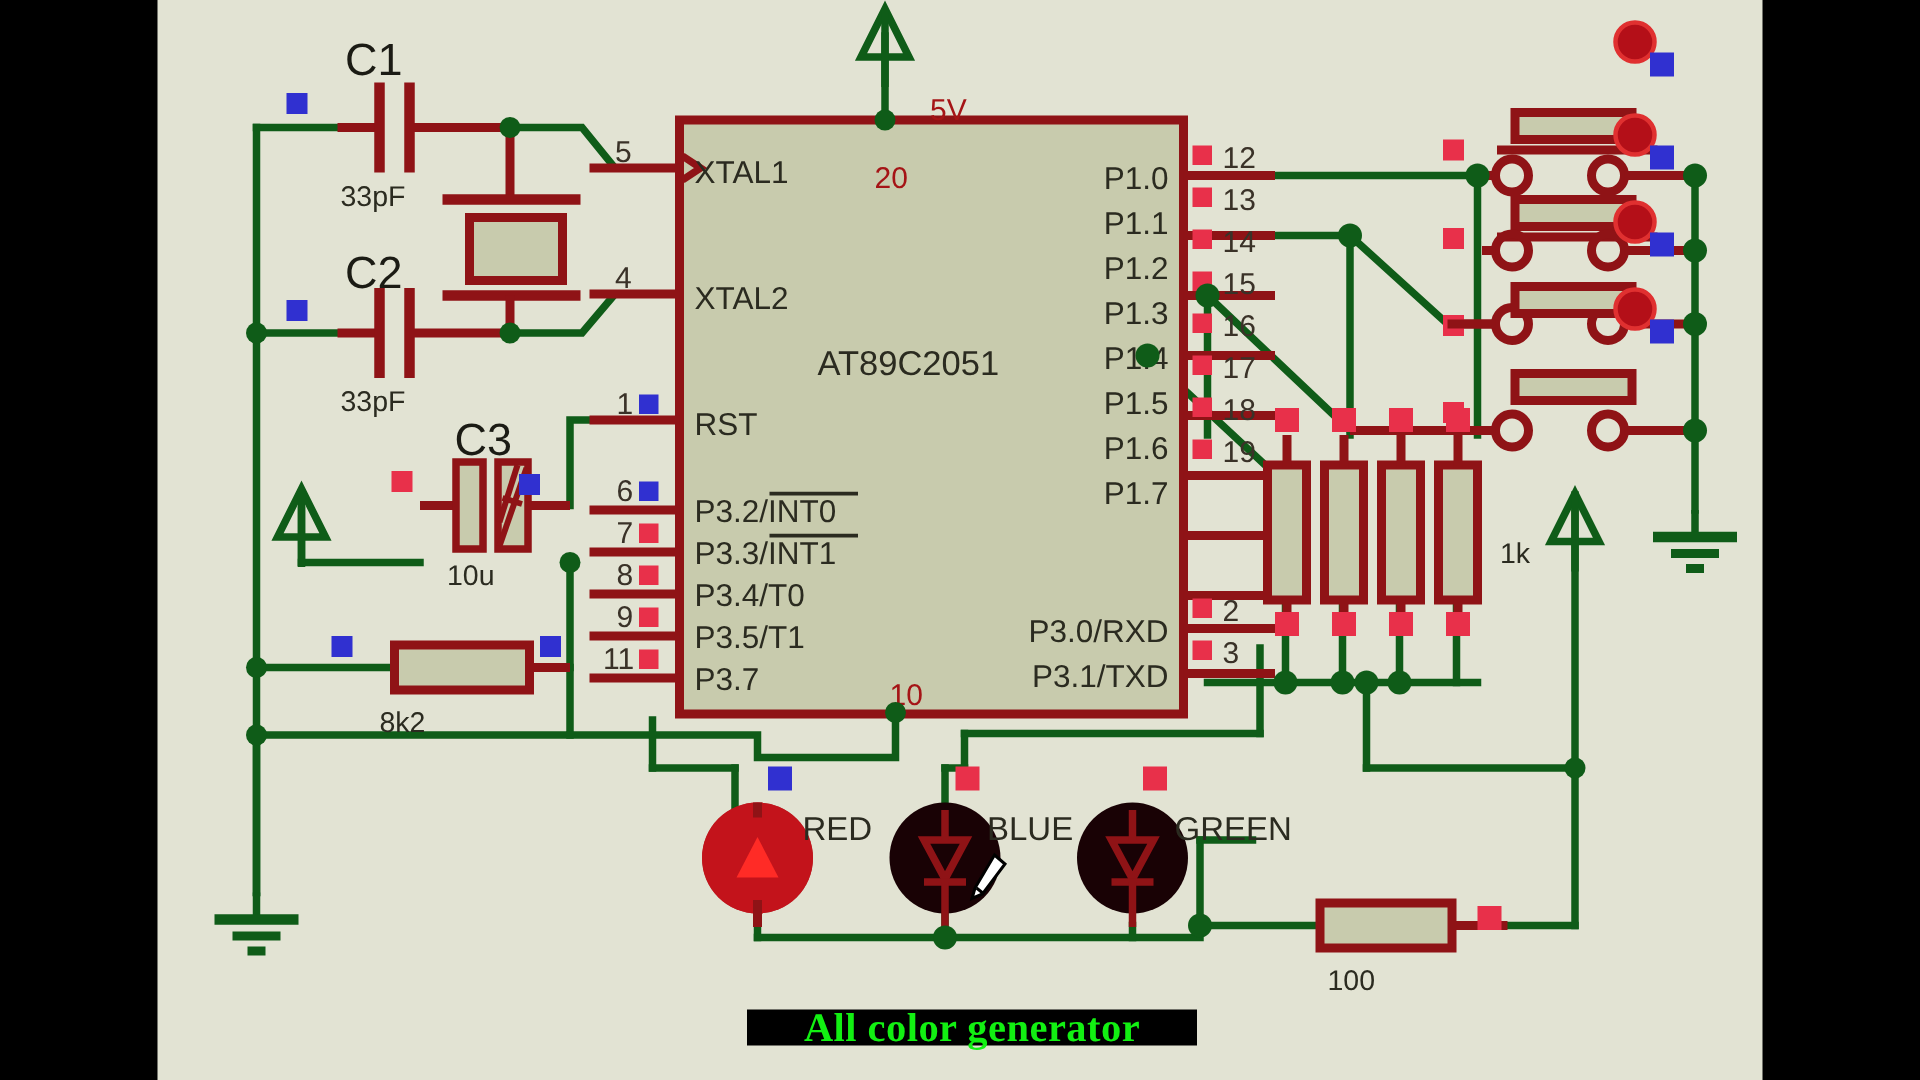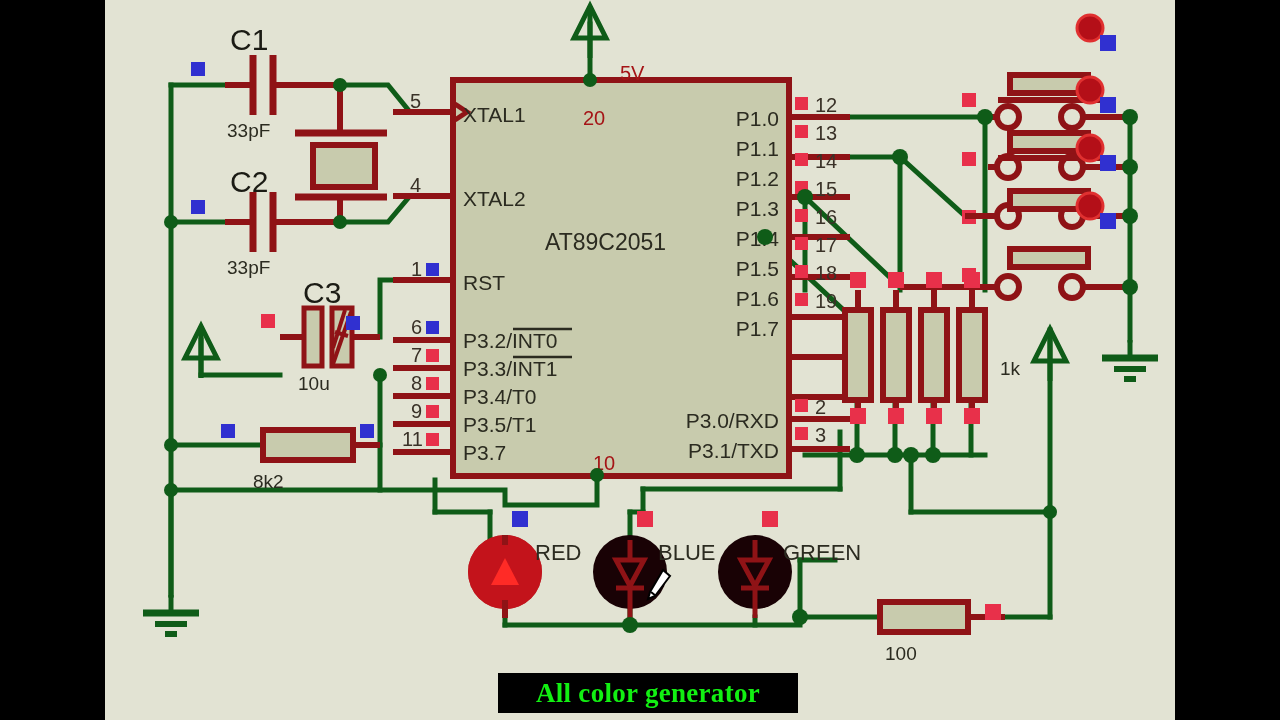--- a/index.html
+++ b/index.html
@@ -6,21 +6,21 @@
   body{width:1280px;height:720px;overflow:hidden;font-family:"Liberation Sans",sans-serif;}
   #stage{position:relative;width:1280px;height:720px;background:#000;}
   #canvas{position:absolute;left:105px;top:0;width:1070px;height:720px;background:#e2e3d3;}
   svg{position:absolute;left:0;top:0;}
   .lbl{font-family:"Liberation Sans",sans-serif;fill:#2b2b20;}
   .pinlbl{font-size:21px;}
   .pinnum{font-size:20px;fill:#3a3228;}
   .val{font-size:19px;fill:#2b2b20;}
   .refdes{font-size:30px;fill:#1b1b14;}
   .red-t{fill:#a51416;font-size:20px;}
-  #titlebar{position:absolute;left:498px;top:673px;width:300px;height:40px;background:#000;
+  #titlebar{position:absolute;left:498px;top:673px;width:300px;height:24px;background:#000;
             display:flex;align-items:center;justify-content:center;}
   #titlebar span{color:#12f012;font-family:"Liberation Serif",serif;font-weight:bold;
             font-size:27px;letter-spacing:.3px;}
 </style>
 </head>
 <body>
 
 <div id="stage">
   <div id="canvas">
 

